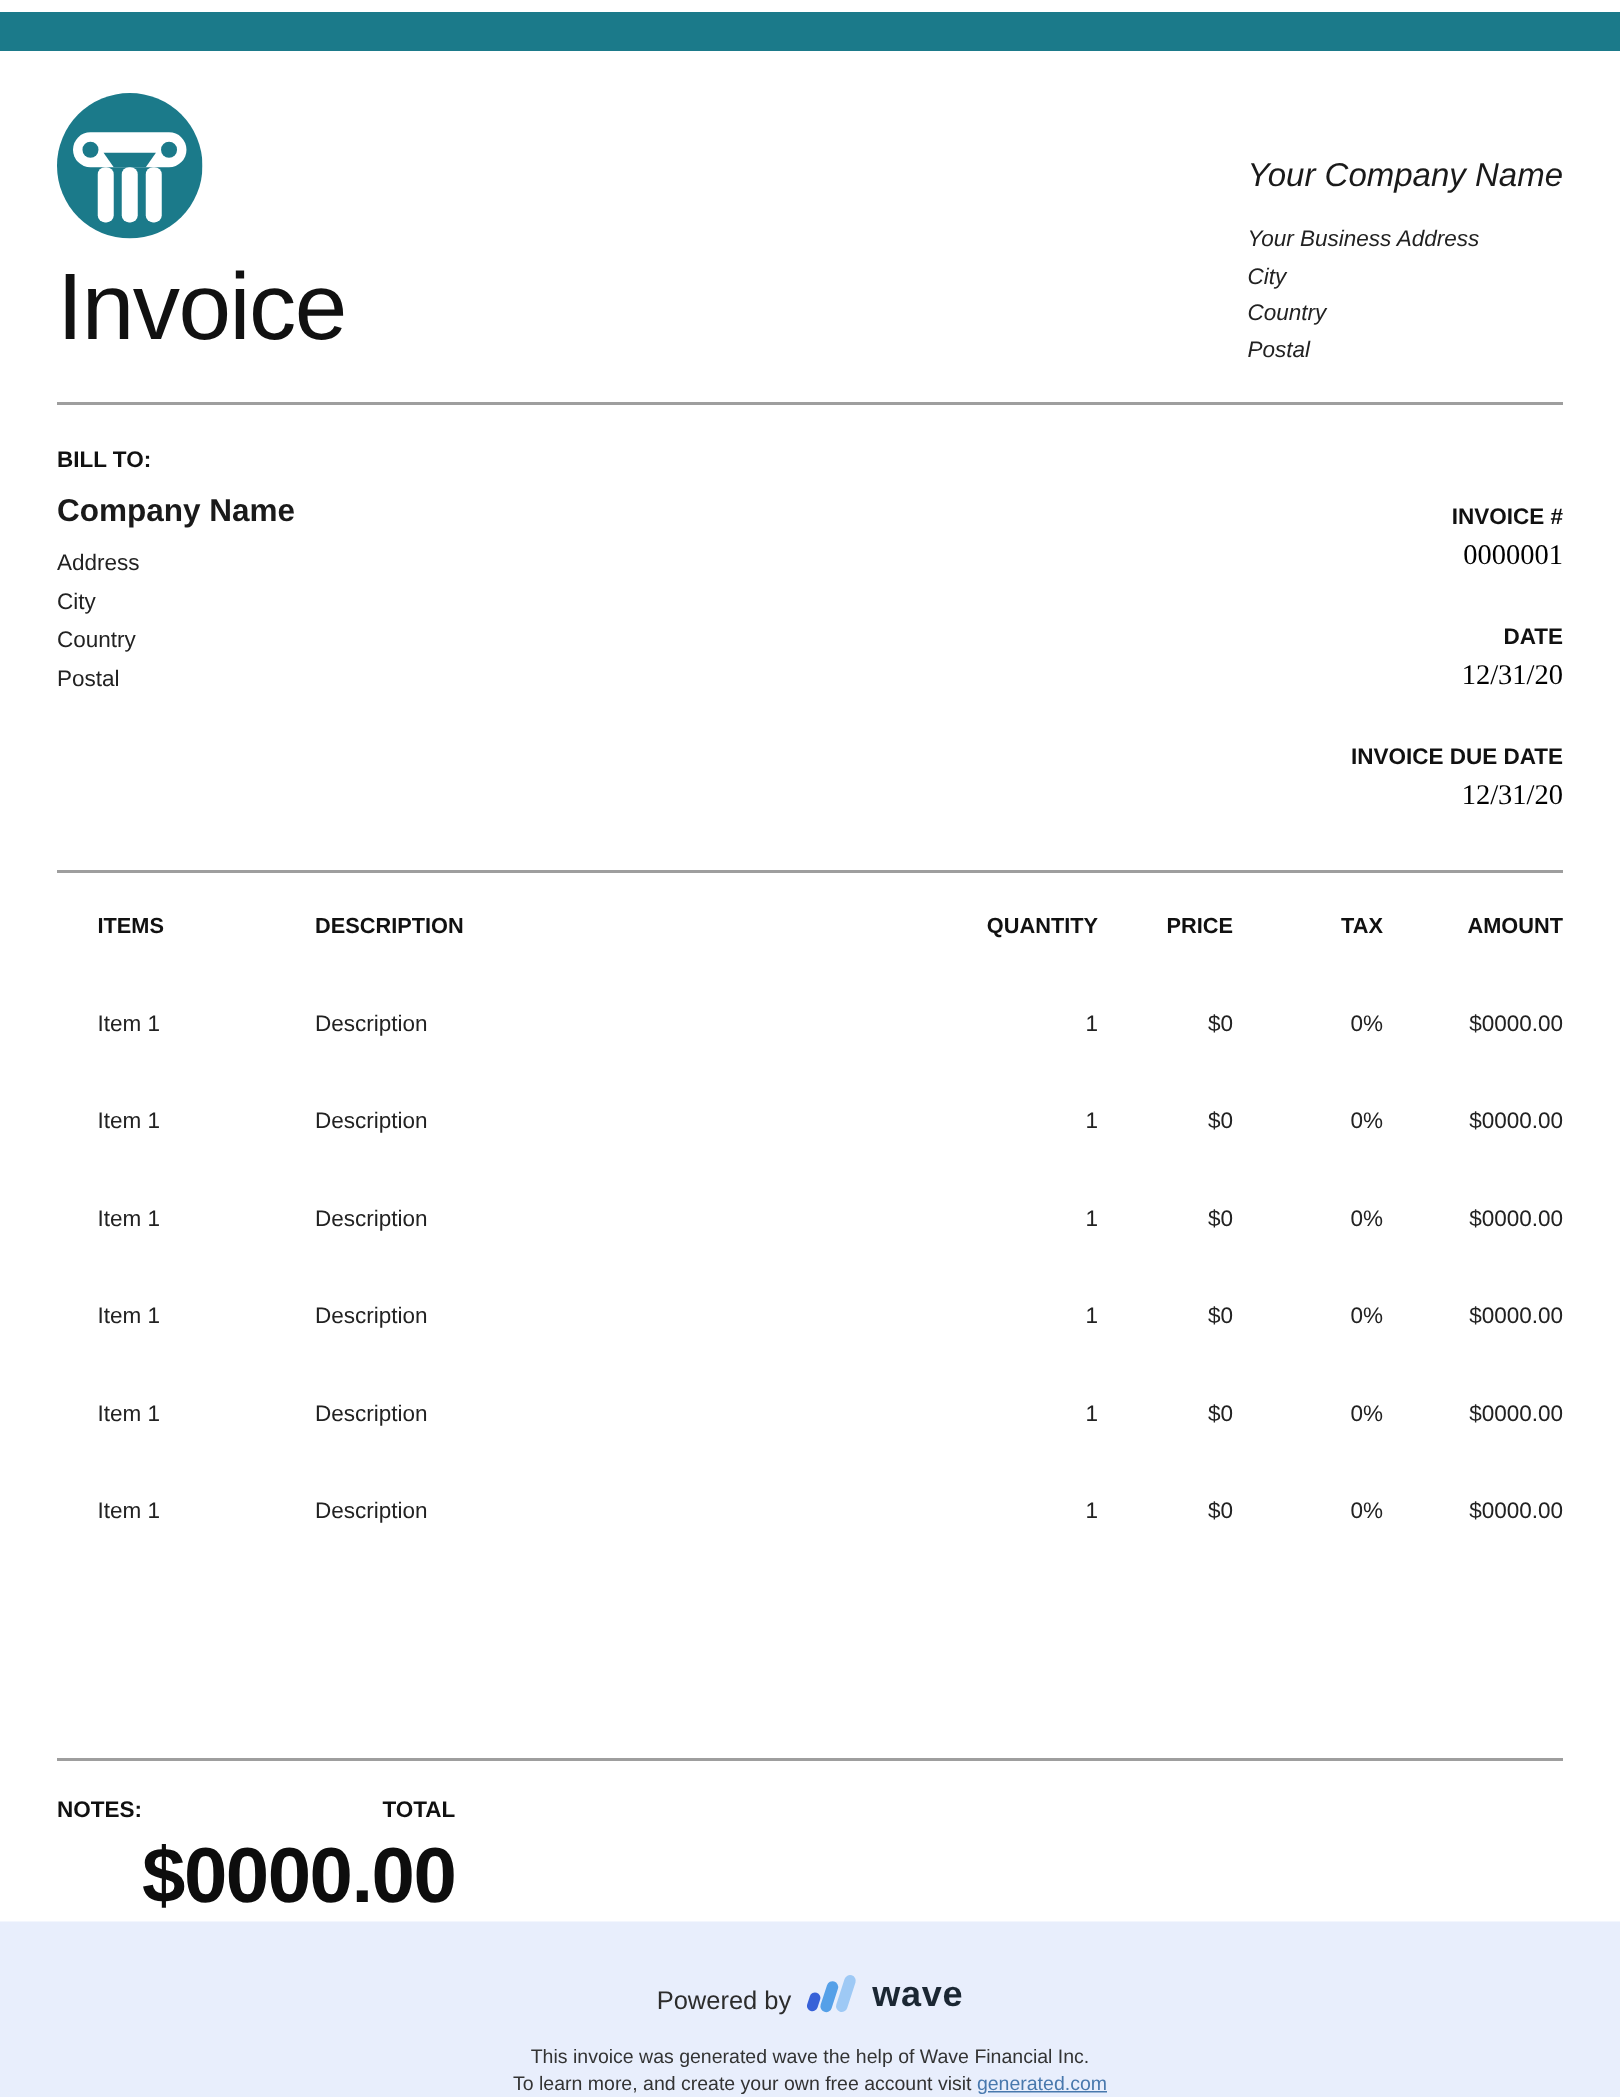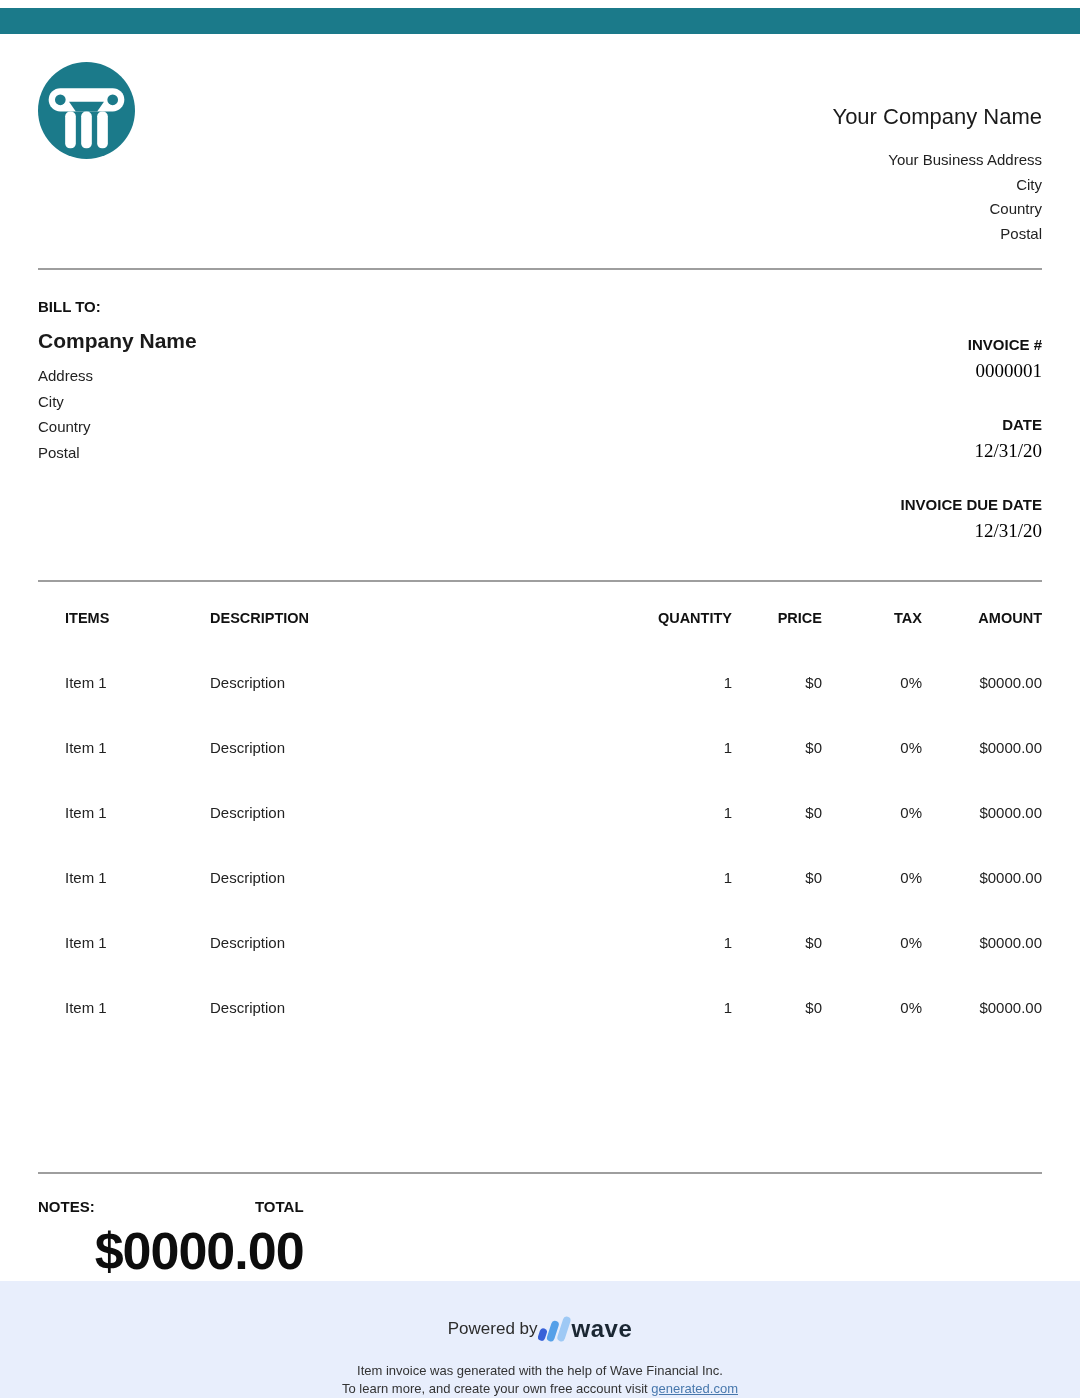--- a/index.html
+++ b/index.html
@@ -11,21 +11,21 @@
     display:flex; flex-direction:column;
     overflow:hidden;
   }
   .top-bar { margin-top:8px; height:32px; width:100%; background:#1b7a8a; }
   .content { padding:0 38px; flex:0 0 auto; }
 
   
   .header-row { display:flex; justify-content:space-between; margin-top:28px; }
   .logo-circle { width:97px; height:97px; display:block; }
   .doc-title { font-size:63px; font-weight:400; color:#111; letter-spacing:-1px; margin-top:10px; }
-  .header-right { text-align:right; padding-top:42px; }
+  .header-right { text-align:left; padding-top:42px;font-style:italic; }
   .company-name { font-size:22px; color:#1a1a1a; margin-bottom:18px; }
   .addr-line { font-size:15px; line-height:24.5px; color:#222; }
 
   .divider { height:2px; background:#9e9e9e; width:100%; }
   .divider-1 { margin-top:22px; }
   .divider-2 { margin-top:0; }
   .divider-3 { margin-top:132px; }
 
   
   .billing-row { display:flex; justify-content:space-between; padding-top:28px; padding-bottom:36px; }
@@ -49,21 +49,21 @@
   
   .summary-row { display:flex; justify-content:flex-start; padding-top:24px; }
   .notes-label { font-size:15px; font-weight:bold; color:#111; }
   .notes-text { font-size:16px; line-height:27px; color:#222; margin-top:24px; }
   .total-block { text-align:right; }
   .total-label { font-size:15px; font-weight:bold; color:#111; }
   .total-value { font-size:52px; font-weight:bold; letter-spacing:-1px; color:#0d0d0d; margin-top:6px; }
 
   
   .footer { margin-top:auto; background:#e8eefc; height:143px; width:100%; text-align:center; }
-  .powered-row { display:inline-flex; align-items:center; margin-top:33px; }
+  .powered-row { display:inline-flex; align-items:flex-end; gap:10px; margin-top:33px; }
   .powered-by { font-size:17px; color:#2c2c2c; }
   .wave-mark { width:34px; height:30px; display:block; }
   .wave-word { font-size:24px; font-weight:bold; color:#1b2733; letter-spacing:0.5px; }
   .footer-line { font-size:13px; color:#333; line-height:18px; }
   .footer-line-1 { margin-top:18px; }
   .footer-link { color:#4878ad; text-decoration:underline; }
 </style>
 </head>
 <body>
 
@@ -76,20 +76,21 @@
       <svg class="logo-circle" viewBox="0 0 100 100" aria-hidden="true">
         <circle cx="50" cy="50" r="50" fill="#1b7a8a"></circle>
         <rect x="11" y="27" width="78" height="24" rx="12" fill="#ffffff"></rect>
         <circle cx="23" cy="39" r="5.5" fill="#1b7a8a"></circle>
         <circle cx="77" cy="39" r="5.5" fill="#1b7a8a"></circle>
         <polygon points="32,41 68,41 61,51 39,51" fill="#1b7a8a"></polygon>
         <rect x="28" y="51" width="11" height="38" rx="5" fill="#ffffff"></rect>
         <rect x="44.5" y="51" width="11" height="38" rx="5" fill="#ffffff"></rect>
         <rect x="61" y="51" width="11" height="38" rx="5" fill="#ffffff"></rect>
       </svg>
+      <div class="doc-title">Invoice</div>
     </div>
     <div class="header-right">
       <div class="company-name">Your Company Name</div>
       <div class="addr-line">Your Business Address</div>
       <div class="addr-line">City</div>
       <div class="addr-line">Country</div>
       <div class="addr-line">Postal</div>
     </div>
   </div>
 
@@ -193,15 +194,15 @@
 <div class="footer">
   <div class="powered-row">
     <span class="powered-by">Powered by</span>
     <svg class="wave-mark" viewBox="0 0 40 34" aria-hidden="true">
       <rect x="1" y="16" width="8.5" height="15" rx="4.2" fill="#3761d8" transform="rotate(18 5.2 23.5)"></rect>
       <rect x="13" y="7" width="9" height="25" rx="4.5" fill="#55a0e8" transform="rotate(18 17.5 19.5)"></rect>
       <rect x="26" y="2" width="9" height="30" rx="4.5" fill="#9ec9f5" transform="rotate(18 30.5 17)"></rect>
     </svg>
     <span class="wave-word">wave</span>
   </div>
-  <div class="footer-line footer-line-1">Item invoice was generated with the help of Wave Financial Inc.</div>
+  <div class="footer-line footer-line-1">This invoice was generated wave the help of Wave Financial Inc.</div>
   <div class="footer-line"><span>To learn more, and create your own free account visit </span><a href="#" class="footer-link">generated.com</a></div>
 </div>
 
 </body></html>

